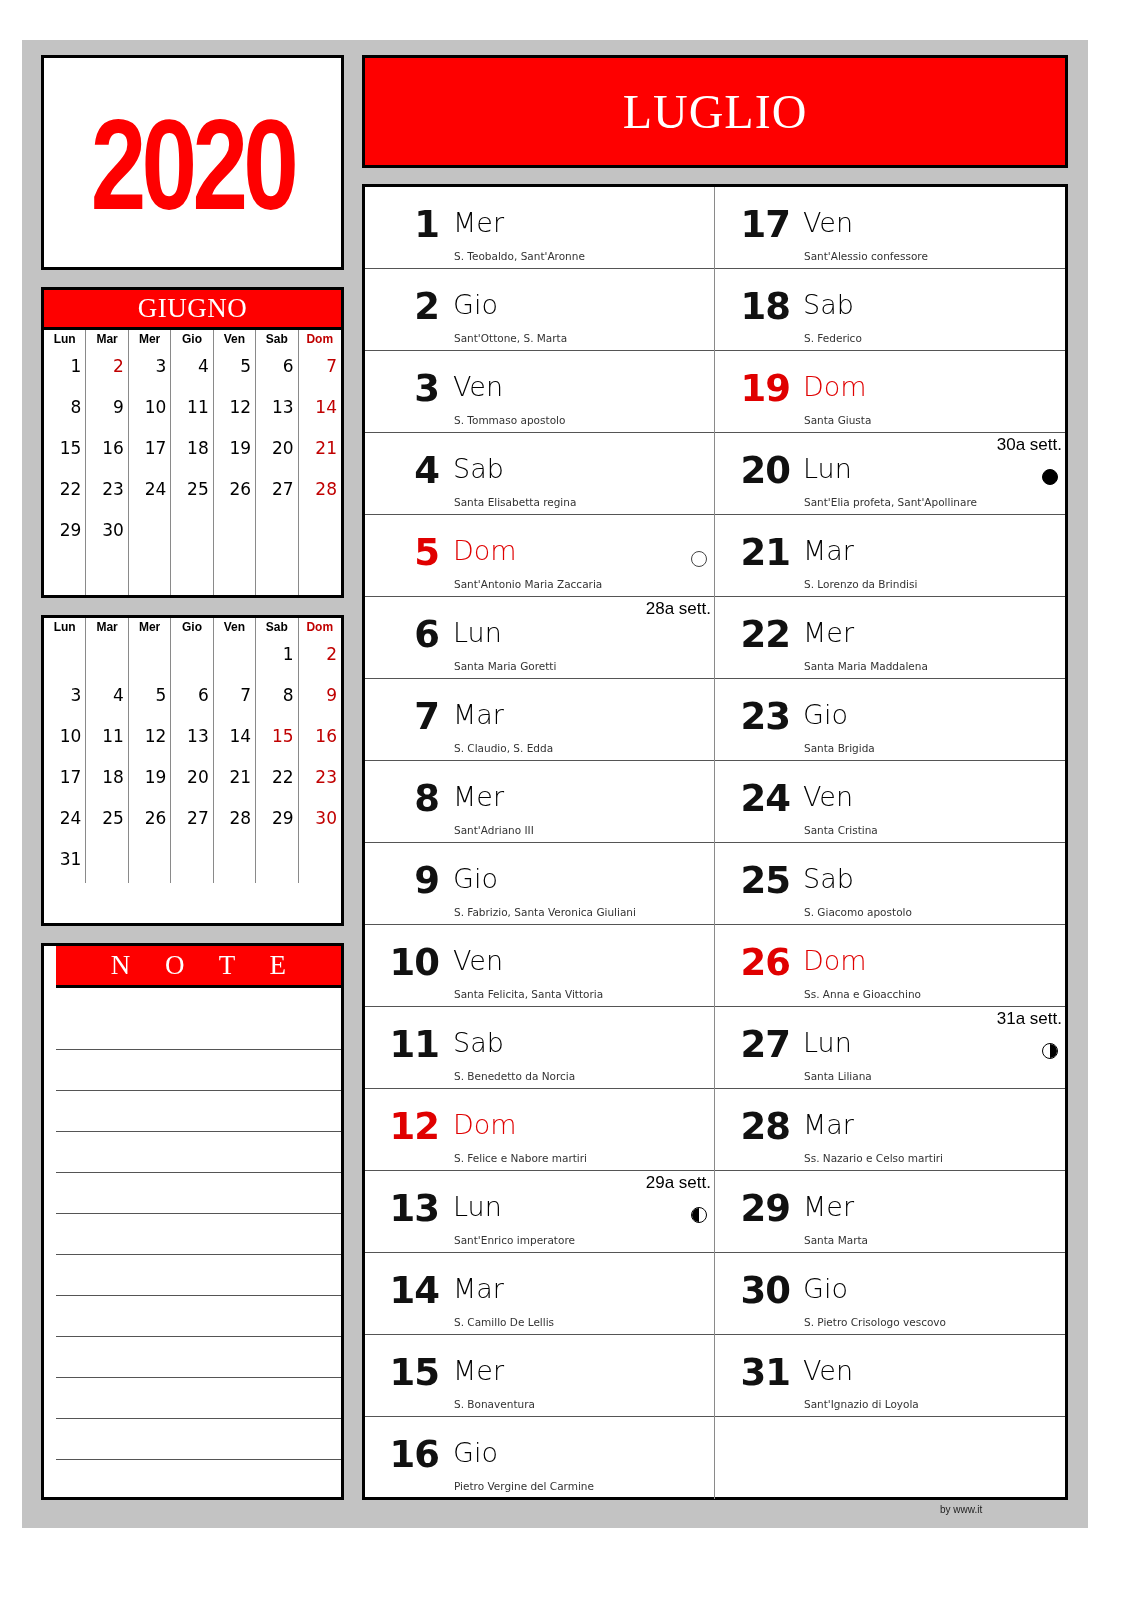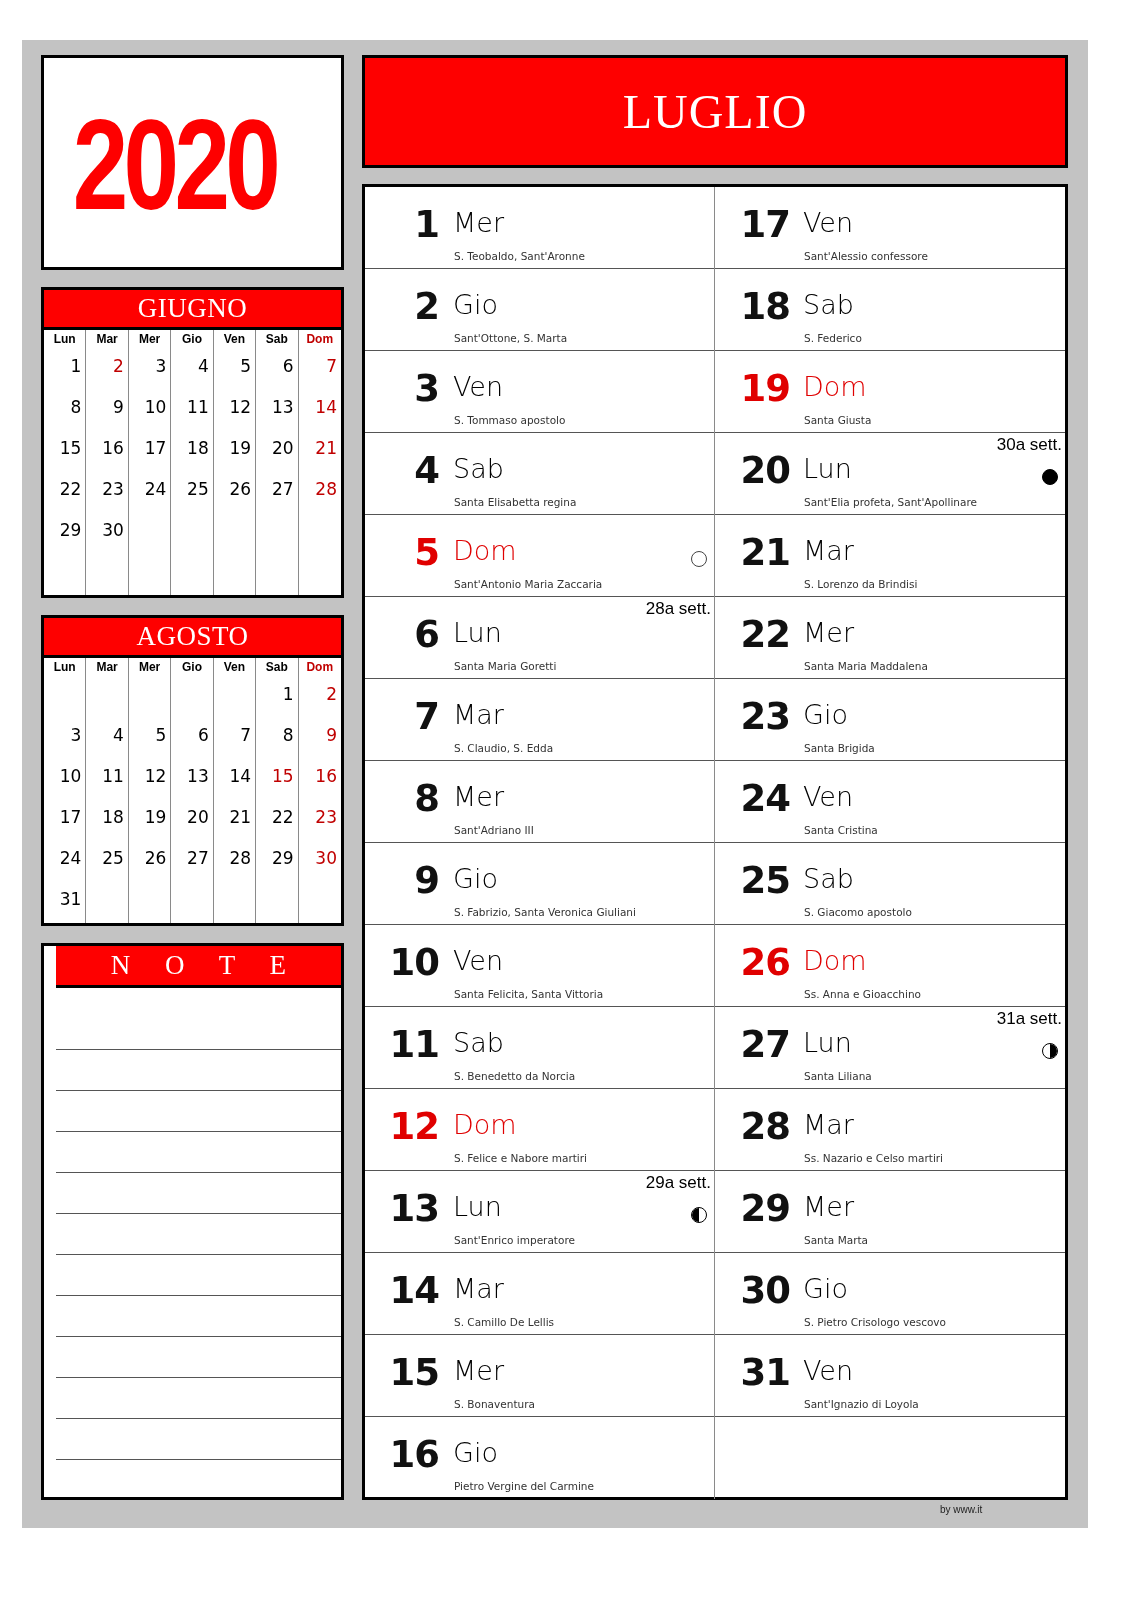--- a/index.html
+++ b/index.html
@@ -8,21 +8,21 @@
 
   .page-bg {
     position: absolute; left: 22px; top: 40px; width: 1066px; height: 1488px;
     background: #c3c3c3;
   }
 
   
   .year-box {
     position: absolute; left: 41px; top: 55px; width: 303px; height: 215px;
     background: #fff; border: 3px solid #000;
-    display: flex; align-items: center; 
+    display: flex; align-items: center; justify-content: center;
   }
   .year-text {
     font-family: "Liberation Sans", sans-serif; font-weight: bold;
     font-size: 128px; color: #fe0000; letter-spacing: -6px;
     transform: scaleX(0.78); display: inline-block; line-height: 1; margin-top: 4px;
   }
 
   
   .mini {
     position: absolute; left: 41px; width: 303px; background: #fff;
@@ -191,21 +191,20 @@
         <div class="mini-cell red">14</div>
         <div class="mini-cell red">21</div>
         <div class="mini-cell red">28</div>
         <div class="mini-cell red"></div>
         <div class="mini-cell red"></div>
       </div>
     </div>
 </div>
 
 <div class="mini" id="mini-next" style="top:615px; height:311px;">
-  <div class="mini-head">AGOSTO</div>
   <div class="mini-grid">
       <div class="mini-col">
         <div class="mini-dow">Lun</div>
         <div class="mini-cell"></div>
         <div class="mini-cell">3</div>
         <div class="mini-cell">10</div>
         <div class="mini-cell">17</div>
         <div class="mini-cell">24</div>
         <div class="mini-cell">31</div>
       </div>

